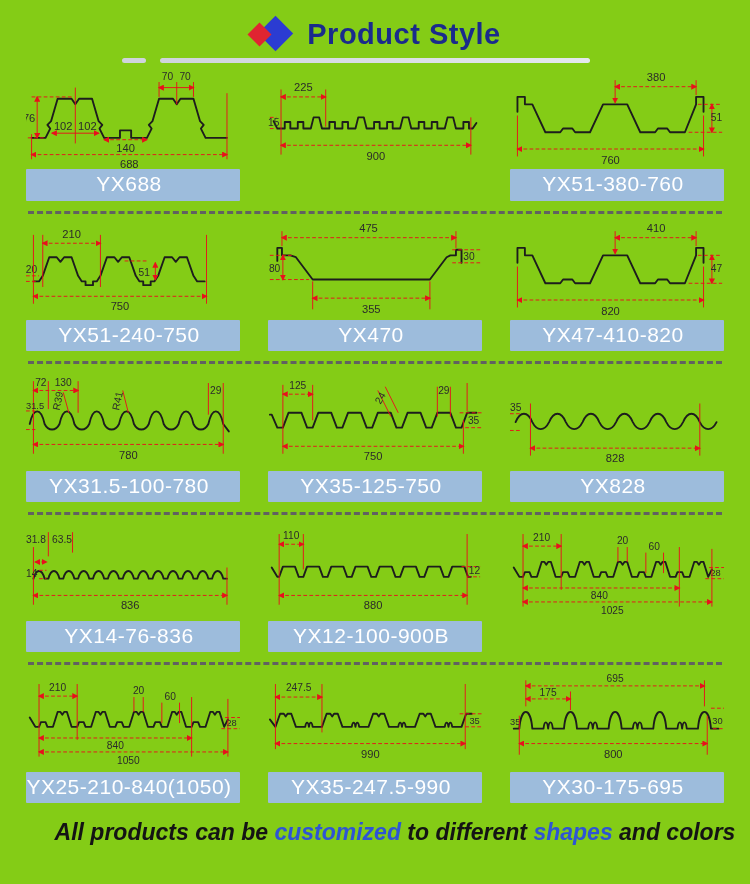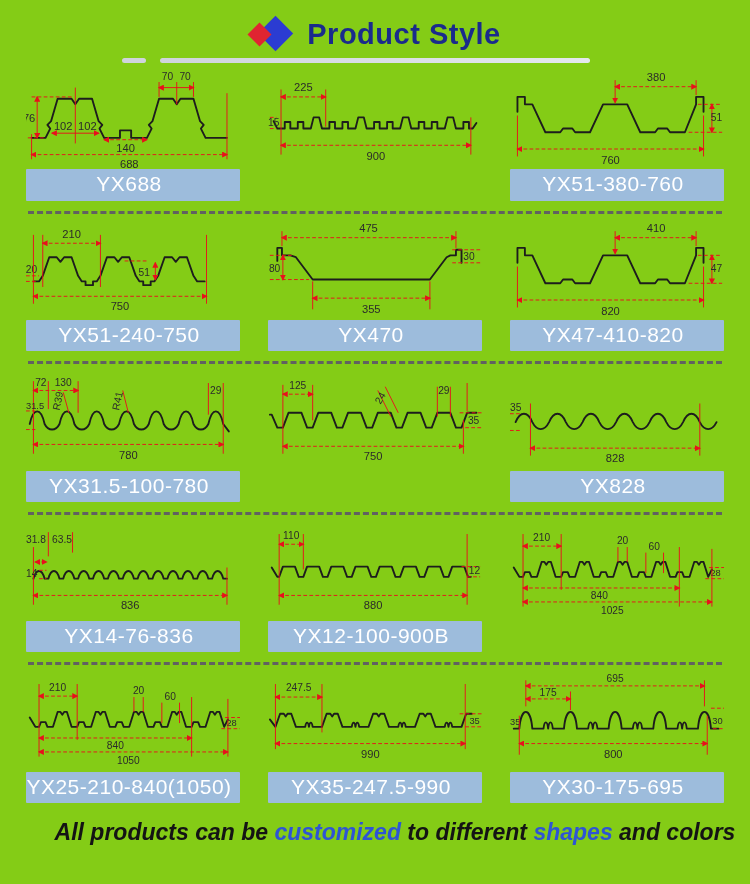--- a/index.html
+++ b/index.html
@@ -220,20 +220,21 @@
             <path class="d" d="M182 18 V50 M196 18 V50"></path>
             <text class="dt f11" x="189" y="26">29</text>
             <path class="dd" d="M206 46 H230 M212 62 H230"></path>
             <path class="d" d="M214 14 V44"></path>
             <text class="dt f11" x="221" y="58">35</text>
             <path class="d" d="M210 54 V90"></path>
             <line class="dd" x1="16" y1="82" x2="210" y2="82" marker-start="url(#arw)" marker-end="url(#arw)"></line>
             <text class="dt" x="113" y="97">750</text>
           </g>
         </svg>
+        <div class="plabel">YX35-125-750</div>
       </div>
 
       <div class="cell">
         <svg viewBox="0 0 230 108">
           <path class="p" d="M6 56 c5 -12 13 -12 18 0 c5 10 13 10 18 0 c5 -12 13 -12 18 0 c5 10 13 10 18 0 c5 -12 13 -12 18 0 c5 10 13 10 18 0 c5 -12 13 -12 18 0 c5 10 13 10 18 0 c5 -12 13 -12 18 0 c5 10 13 10 18 0 c5 -12 13 -12 18 0 c5 10 13 10 18 0"></path>
           <g>
             <path class="dd" d="M0 47 H12 M0 65 H12"></path>
             <text class="dt s f11" x="0" y="44">35</text>
             <path class="d" d="M22 36 V92 M204 36 V92"></path>
             <line class="dd" x1="22" y1="84" x2="204" y2="84" marker-start="url(#arw)" marker-end="url(#arw)"></line>

